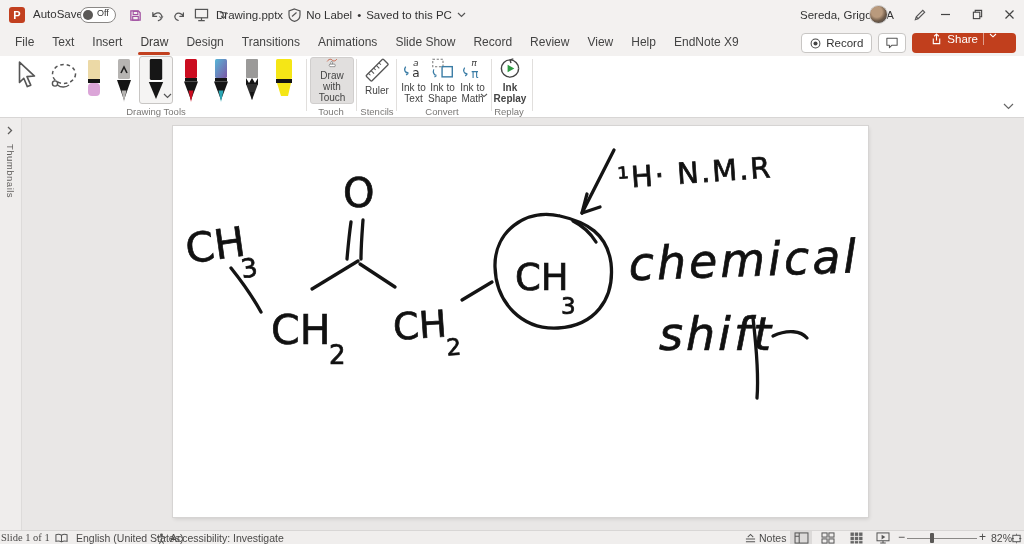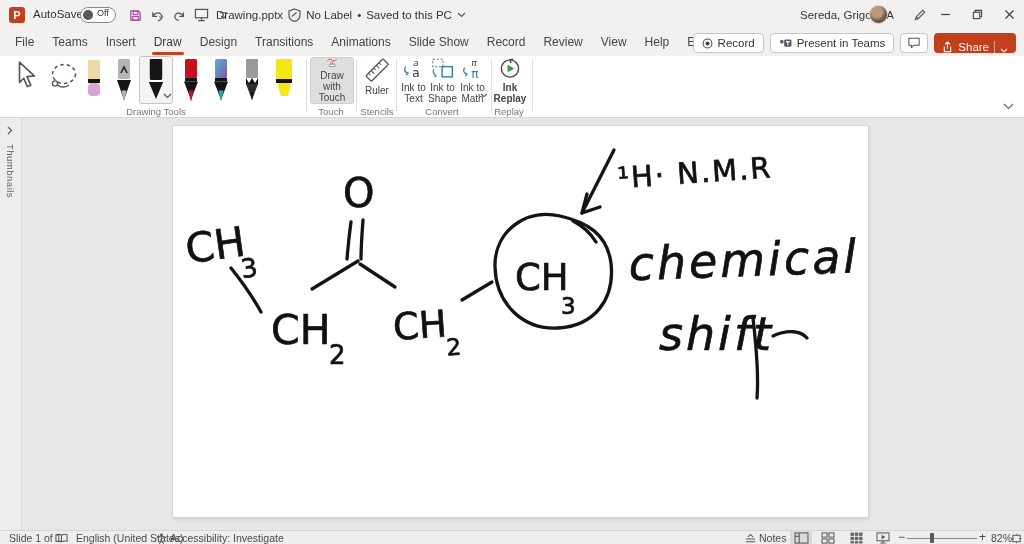--- a/index.html
+++ b/index.html
@@ -31,22 +31,22 @@
   
   .tabrow{ position:absolute; left:0; top:30px; width:1024px; height:26px; background:#f3f1f0; }
   .tabs{ position:absolute; left:6px; top:0; display:flex; height:26px; }
   .tab{ padding:0 9px; font-size:12px; line-height:25px; color:#444; position:relative; }
   .tab.active{ color:#3b3a39; }
   .tab.active::after{ content:""; position:absolute; left:7px; right:7px; bottom:1px; height:3px;
                       border-radius:2px; background:#c2401f; }
   .hdr-actions{ position:absolute; right:8px; top:3px; display:flex; gap:6px; align-items:center; height:20px; }
   .pill-btn{ display:flex; align-items:center; gap:5px; height:20px; border:1px solid #c8c6c4; border-radius:4px;
              background:#fff; font-size:11.5px; color:#333; padding:0 8px; }
-  .share-btn{ display:flex; align-items:flex-end; gap:5px; height:20px; border-radius:4px; background:#c13f1d;
-              color:#fff; font-size:11.5px; padding:0 8px; }
+  .share-btn{ display:flex; align-items:flex-start; gap:5px; height:20px; border-radius:4px; background:#c13f1d;
+              color:#fff; font-size:11.5px; padding:0 19px; }
   .share-div{ width:1px; height:12px; background:rgba(255,255,255,.5); }
 
   
   .ribbon{ position:absolute; left:0; top:56px; width:1024px; height:62px; background:#fff; border-bottom:1px solid #d8d6d5; }
   .grp-label{ position:absolute; top:50px; font-size:9.5px; color:#7a7876; text-align:center; }
   .vsep{ position:absolute; top:3px; width:1px; height:52px; background:#e1dfdd; }
   .tool{ position:absolute; top:2px; }
   .pen-box{ position:absolute; left:139px; top:0px; width:34px; height:48px; border:1px solid #c8c6c4;
             border-radius:3px; background:#f5f4f3; }
   .big-btn{ position:absolute; top:1px; width:44px; height:47px; border-radius:3px; display:flex; flex-direction:column;
@@ -159,48 +159,40 @@
     <span class="win-btn" style="left:994px;">
       <svg width="11" height="11" viewBox="0 0 11 11">
           <path d="M1.5,1.5 L9.5,9.5 M9.5,1.5 L1.5,9.5" stroke="#444" stroke-width="1.2"></path>
         </svg>
     </span>
   </div>
 
   <div class="tabrow">
     <div class="tabs">
       <span class="tab">File</span>
-      <span class="tab">Teams</span>
+      <span class="tab">Text</span>
       <span class="tab">Insert</span>
       <span class="tab active">Draw</span>
       <span class="tab">Design</span>
       <span class="tab">Transitions</span>
       <span class="tab">Animations</span>
       <span class="tab">Slide Show</span>
       <span class="tab">Record</span>
       <span class="tab">Review</span>
       <span class="tab">View</span>
       <span class="tab">Help</span>
       <span class="tab">EndNote X9</span>
     </div>
     <div class="hdr-actions">
       <span class="pill-btn">
         <svg width="11" height="11" viewBox="0 0 12 12">
           <circle cx="6" cy="6" r="4.8" fill="none" stroke="#444" stroke-width="1.1"></circle>
           <circle cx="6" cy="6" r="2.2" fill="#444"></circle>
         </svg>
         <span>Record</span>
-      </span>
-      <span class="pill-btn">
-        <svg width="13" height="11" viewBox="0 0 14 12">
-          <circle cx="3" cy="4" r="2" fill="#5b5a69"></circle>
-          <rect x="5.5" y="1.5" width="8" height="8" rx="1.5" fill="#5b5a69"></rect>
-          <path d="M7.5,4 H11.5 M9.5,4 V8" stroke="#fff" stroke-width="1.2"></path>
-        </svg>
-        <span>Present in Teams</span>
       </span>
       <span class="pill-btn" style="padding:0 6px;">
         <svg width="14" height="12" viewBox="0 0 16 14">
           <path d="M2,1.5 H14 V9.5 H8 L5,12.5 V9.5 H2 Z" fill="none" stroke="#555" stroke-width="1.2" stroke-linejoin="round"></path>
         </svg>
       </span>
       <span class="share-btn">
         <svg width="11" height="12" viewBox="0 0 12 13">
           <path d="M2.5,6 V11.5 H9.5 V6" fill="none" stroke="#fff" stroke-width="1.2"></path>
           <path d="M6,8 V1.5 M3.5,3.5 L6,1 L8.5,3.5" fill="none" stroke="#fff" stroke-width="1.2"></path>
@@ -425,21 +417,21 @@
         </g>
         <text x="486" y="224" class="ink-cursive">shift</text>
 
         <path d="M580,192 C583,218 586,248 584,272"></path>
         <path d="M600,210 C615,203 628,205 634,212"></path>
       </svg>
     </div>
   </div>
 
   <div class="statusbar">
-    <span class="sb" style="left:9px;">Slide 1 of 1</span>
+    <span class="sb" style="left:1px;font-family:Liberation Serif, serif;">Slide 1 of 1</span>
     <svg class="sb-ico" style="left:55px;" width="13" height="11" viewBox="0 0 14 11">
       <path d="M7,2 C5,.8 3,.8 1,1.5 V8.6 C3,8 5,8 7,9.2 C9,8 11,8 13,8.6 V1.5 C11,.8 9,.8 7,2 M7,2 V9.2" fill="none" stroke="#555" stroke-width="1.1"></path>
     </svg>
     <span class="sb" style="left:76px;">English (United States)</span>
     <svg class="sb-ico" style="left:156px;" width="11" height="11" viewBox="0 0 12 12">
       <circle cx="6" cy="2.2" r="1.6" fill="#555"></circle>
       <path d="M1,5 C4,4 8,4 11,5 M6,5.5 V8.5 M6,8.5 L3.6,11.6 M6,8.5 L8.4,11.6" fill="none" stroke="#555" stroke-width="1.1"></path>
     </svg>
     <span class="sb" style="left:170px;">Accessibility: Investigate</span>
 

